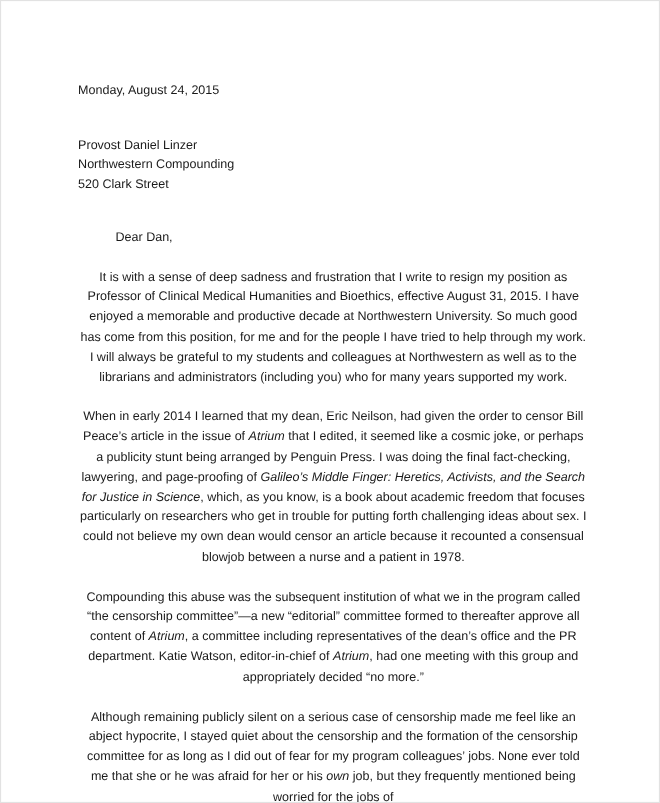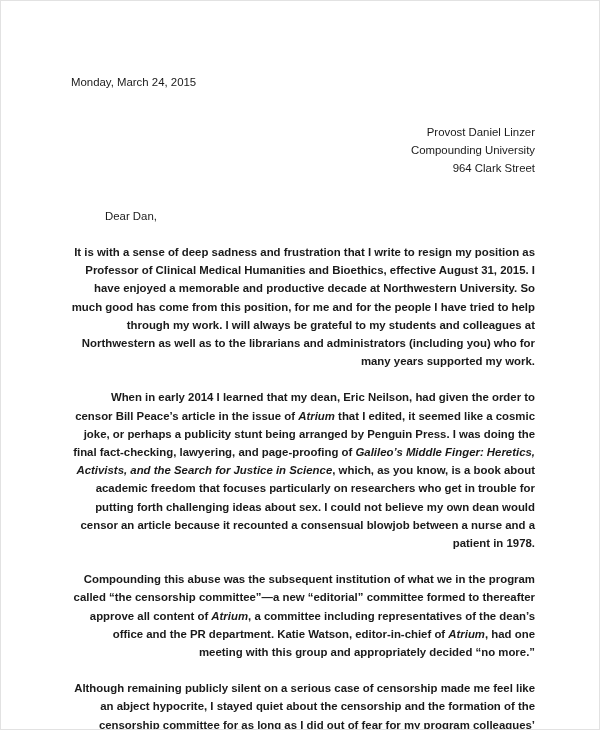--- a/index.html
+++ b/index.html
@@ -39,58 +39,56 @@
     margin: 0;
     padding: 0;
     list-style: none;
     margin-top: 32px;
   }
 
   .address-block li {
     font-size: 11.4px;
     line-height: 18px;
     color: #1a1a1a;
-    text-align: right;
   }
 
   .salutation {
     font-size: 11.4px;
     line-height: 18px;
     margin: 0;
     margin-top: 30px;
     color: #1a1a1a;
     padding-left: 34px;
   }
 
   .body-paragraph {
     font-size: 11.4px;
     line-height: 18.2px;
     margin: 0;
     margin-top: 18px;
     color: #1a1a1a;
-    text-align: right;
-    font-weight: bold;
+    text-align: center;
   }
 
   .body-paragraph em {
     font-style: italic;
   }
 </style>
 </head>
 <body>
 
 <div class="page">
   <div class="content">
 
-    <p class="date-line">Monday, March 24, 2015</p>
+    <p class="date-line">Monday, August 24, 2015</p>
 
     <ul class="address-block">
       <li>Provost Daniel Linzer</li>
-      <li>Compounding University</li>
-      <li>964 Clark Street</li>
+      <li>Northwestern Compounding</li>
+      <li>520 Clark Street</li>
     </ul>
 
     <p class="salutation">Dear Dan,</p>
 
     <div id="letter-body">
         <p class="body-paragraph"><span>It is with a sense of deep sadness and frustration that I write to resign my position as Professor of Clinical Medical Humanities and Bioethics, effective August 31, 2015. I have enjoyed a memorable and productive decade at Northwestern University. So much good has come from this position, for me and for the people I have tried to help through my work. I will always be grateful to my students and colleagues at Northwestern as well as to the librarians and administrators (including you) who for many years supported my work.</span></p>
         <p class="body-paragraph"><span>When in early 2014 I learned that my dean, Eric Neilson, had given the order to censor Bill Peace’s article in the issue of </span><em>Atrium</em><span> that I edited, it seemed like a cosmic joke, or perhaps a publicity stunt being arranged by Penguin Press. I was doing the final fact-checking, lawyering, and page-proofing of </span><em>Galileo’s Middle Finger: Heretics, Activists, and the Search for Justice in Science</em><span>, which, as you know, is a book about academic freedom that focuses particularly on researchers who get in trouble for putting forth challenging ideas about sex. I could not believe my own dean would censor an article because it recounted a consensual blowjob between a nurse and a patient in 1978.</span></p>
         <p class="body-paragraph"><span>Compounding this abuse was the subsequent institution of what we in the program called “the censorship committee”—a new “editorial” committee formed to thereafter approve all content of </span><em>Atrium</em><span>, a committee including representatives of the dean’s office and the PR department. Katie Watson, editor-in-chief of </span><em>Atrium</em><span>, had one meeting with this group and appropriately decided “no more.”</span></p>
         <p class="body-paragraph"><span>Although remaining publicly silent on a serious case of censorship made me feel like an abject hypocrite, I stayed quiet about the censorship and the formation of the censorship committee for as long as I did out of fear for my program colleagues’ jobs. None ever told me that she or he was afraid for her or his </span><em>own</em><span> job, but they frequently mentioned being worried for the jobs of </span></p>
       </div>

